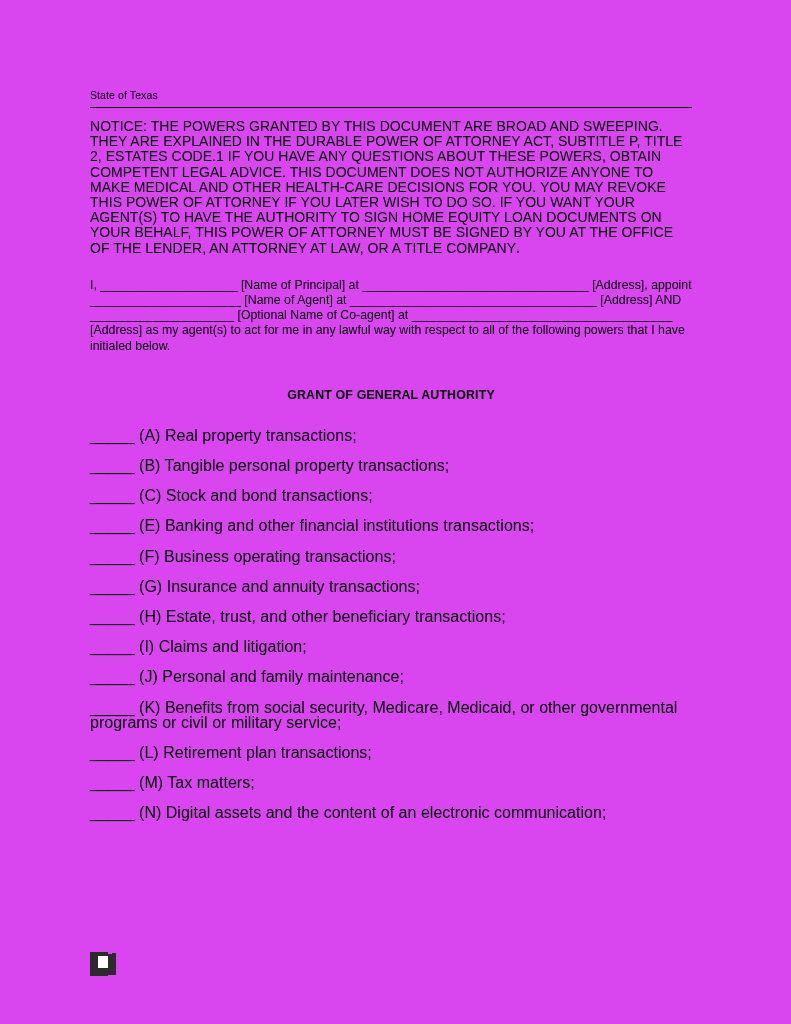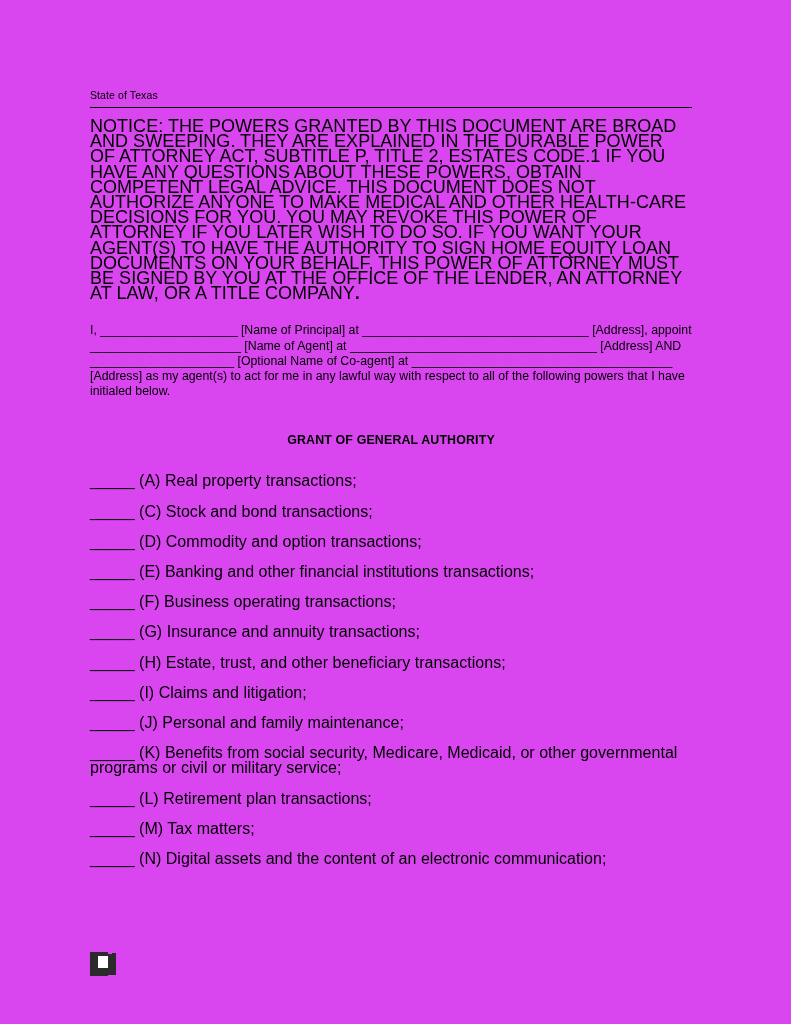--- a/index.html
+++ b/index.html
@@ -51,21 +51,21 @@
   }
 
   .title-rule {
     border: 0;
     border-top: 1.6px solid #000;
     margin: 5px 0 0 0;
     width: 100%;
   }
 
   .notice {
-    font-size: 18px;
+    font-size: 14px;
     line-height: 15.2px;
     margin: 11px 0 0 0;
     text-align: left;
     letter-spacing: 0.03px;
   }
   .notice .bold-period {
     font-weight: bold;
   }
 
   .fillin {
@@ -121,22 +121,22 @@
     <hr class="title-rule">
 
     <p class="notice"><span>NOTICE: THE POWERS GRANTED BY THIS DOCUMENT ARE BROAD AND SWEEPING. THEY ARE EXPLAINED IN THE DURABLE POWER OF ATTORNEY ACT, SUBTITLE P, TITLE 2, ESTATES CODE.1 IF YOU HAVE ANY QUESTIONS ABOUT THESE POWERS, OBTAIN COMPETENT LEGAL ADVICE. THIS DOCUMENT DOES NOT AUTHORIZE ANYONE TO MAKE MEDICAL AND OTHER HEALTH-CARE DECISIONS FOR YOU. YOU MAY REVOKE THIS POWER OF ATTORNEY IF YOU LATER WISH TO DO SO. IF YOU WANT YOUR AGENT(S) TO HAVE THE AUTHORITY TO SIGN HOME EQUITY LOAN DOCUMENTS ON YOUR BEHALF, THIS POWER OF ATTORNEY MUST BE SIGNED BY YOU AT THE OFFICE OF THE LENDER, AN ATTORNEY AT LAW, OR A TITLE COMPANY</span><span class="bold-period">.</span></p>
 
     <p class="fillin">I, ____________________ [Name of Principal] at _________________________________ [Address], appoint ______________________ [Name of Agent] at ____________________________________ [Address] AND _____________________ [Optional Name of Co-agent] at ______________________________________ [Address] as my agent(s) to act for me in any lawful way with respect to all of the following powers that I have initialed below.</p>
 
     <h2 class="section-heading">GRANT OF GENERAL AUTHORITY</h2>
 
     <ul class="powers-list">
       <li>_____ (A) Real property transactions;</li>
+      <li>_____ (B) Tangible personal property transactions;</li>
       <li>_____ (C) Stock and bond transactions;</li>
-      <li>_____ (D) Commodity and option transactions;</li>
       <li>_____ (E) Banking and other financial institutions transactions;</li>
       <li>_____ (F) Business operating transactions;</li>
       <li>_____ (G) Insurance and annuity transactions;</li>
       <li>_____ (H) Estate, trust, and other beneficiary transactions;</li>
       <li>_____ (I) Claims and litigation;</li>
       <li>_____ (J) Personal and family maintenance;</li>
       <li>_____ (K) Benefits from social security, Medicare, Medicaid, or other governmental programs or civil or military service;</li>
       <li>_____ (L) Retirement plan transactions;</li>
       <li>_____ (M) Tax matters;</li>
       <li>_____ (N) Digital assets and the content of an electronic communication;</li>

